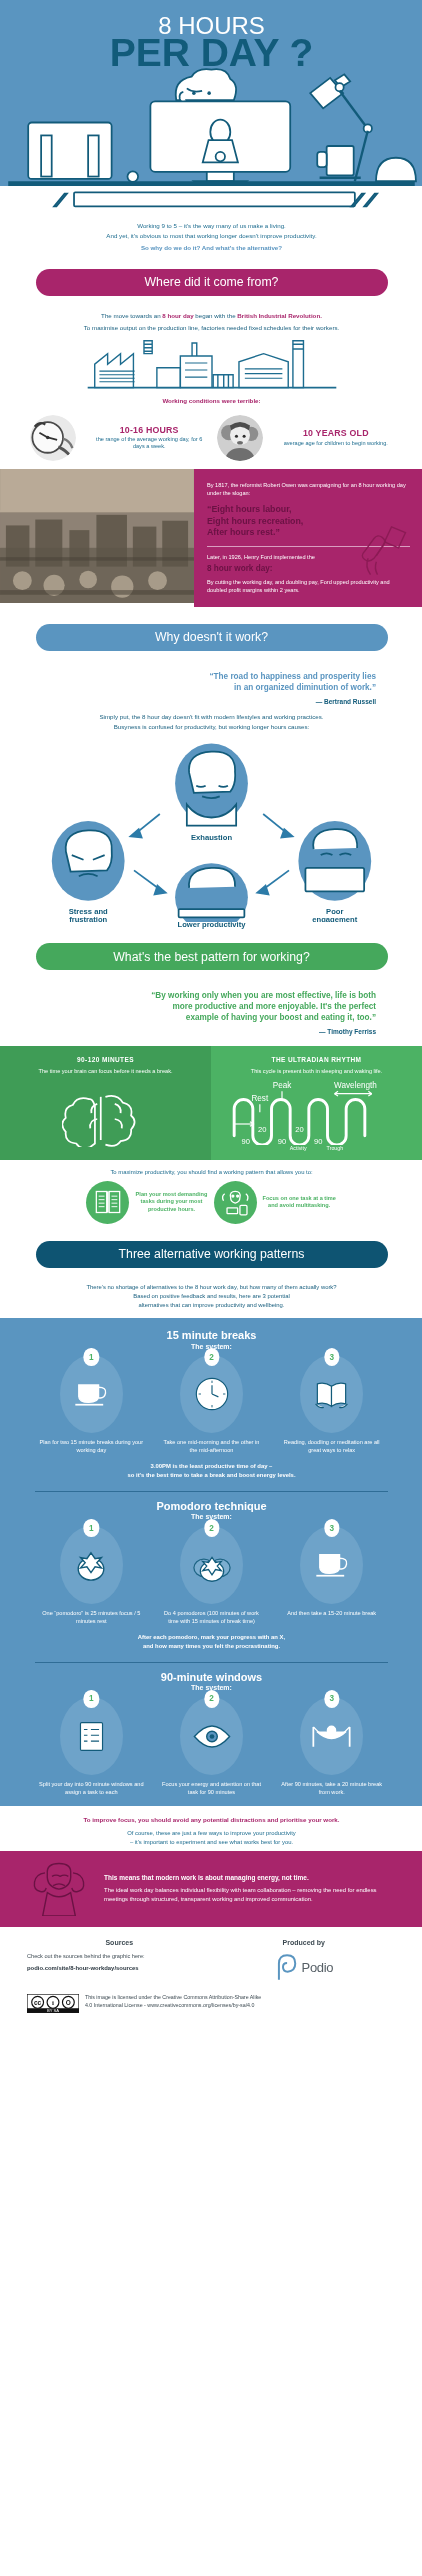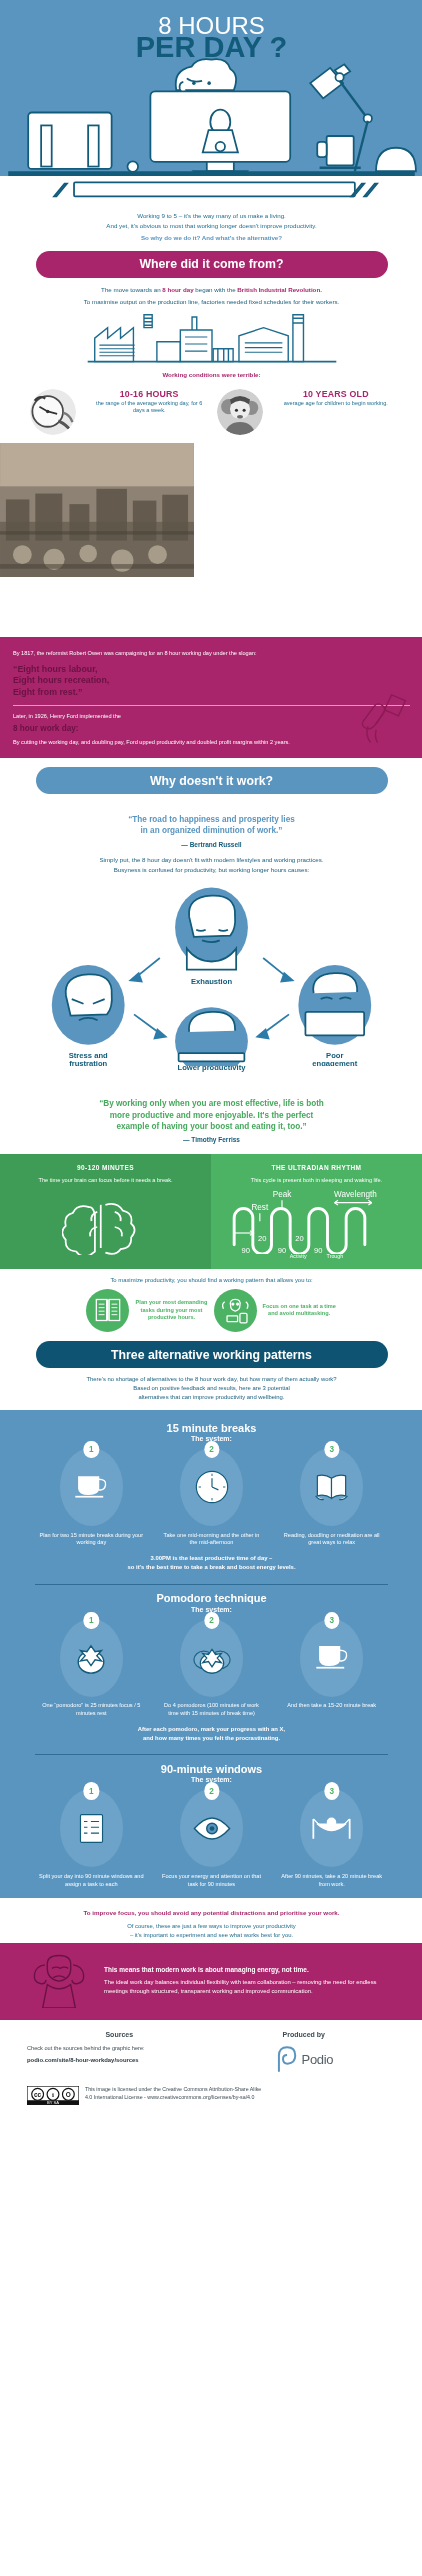--- a/index.html
+++ b/index.html
@@ -16,75 +16,75 @@
   .hero h1 { text-align: center; line-height: 1; }
   .hero .l1 {
     display: block; font-size: 18px; font-weight: bold; color: #125b7a;
     letter-spacing: 0.3px;
   }
   .hero .l2 {
     display: block; font-size: 24px; font-weight: normal; color: #ffffff;
     letter-spacing: 0px; margin-top: -1.2px;
   }
   .hero .l3 {
-    display: block; font-size: 29px; font-weight: bold; color: #125b7a;
+    display: block; font-size: 39px; font-weight: bold; color: #125b7a;
     margin-top: -4.7px;
   }
   .desk-wrap { position: relative; height: 127px; margin-top: -13px; }
   .desk-svg { display:block; width: 423px; height: 127px; }
 
   
   .intro { text-align: center; padding: 9.4px 53px 8.2px; }
   .intro p { font-size: 6.2px; line-height: 1.5; color: #1d6c8f; }
   .intro .q { font-weight: bold; color: #5a95c0; margin-top: 3.5px; font-size: 6.2px;}
 
   
   .pill {
-    margin: 0 auto; border-radius: 17.6px; text-align: center;
-    color: #fff; font-weight: bold; padding: 6.5px 0;
+    margin: 8px auto; border-radius: 17.6px; text-align: center;
+    color: #fff; font-weight: normal; padding: 6.5px 0;
     font-size: 12.3px; width: 352px;
   }
   .pill.magenta { background: #a8256b; }
   .pill.blue    { background: #5a95c0; }
   .pill.green   { background: #45a85c; }
   .pill.navy    { background: #0e5472; }
 
   
   .sec { padding: 7px 35px; text-align: center; }
   .sec p { font-size: 6.2px; line-height: 1.55; }
   .bold-mag { color: #a8256b; font-weight: bold; }
   .sub-mag { color: #a8256b; font-weight: bold; font-size: 6.5px; }
 
   
   .factory { display:block; margin: 3.5px auto 1.2px; }
 
   
   .stats { display: flex; justify-content: center; gap: 10.6px; padding: 2.3px 27px 8.2px; }
-  .stat { display: flex; gap: 16px; width: 176px; }
+  .stat { display: flex; align-items: center; gap: 16px; width: 176px; }
   .photo {
     width: 46px; height: 46px; border-radius: 50%; flex: 0 0 46px;
     overflow: hidden; position: relative;
   }
   .photo svg { display:block; }
   .stat-txt { text-align: center; flex: 1; }
   .stat-num { font-size: 8.8px; font-weight: bold; color: #a8256b; letter-spacing: 0.2px;}
   .stat-desc { font-size: 5.6px; line-height: 1.35; color: #1d6c8f; margin-top: 1.2px;}
 
   
-  .hist { position: relative; display: flex; min-height: 134px; flex-direction: column; }
+  .hist { position: relative; display: flex; min-height: 134px; }
   .hist-img { width: 194px; flex: 0 0 194px; position: relative; overflow: hidden; }
   .hist-body { flex: 1; background: #a8256b; color: #fff; padding: 11.7px 13px; position: relative; }
   .hist-body p { font-size: 5.6px; line-height: 1.5; }
   .slogan { font-size: 8.8px; font-weight: bold; color: #6b1244; line-height: 1.3; margin: 7px 0 5.9px; }
   .hr-light { border: 0; border-top: 0.6px solid #d99ec0; margin: 7px 0 5.9px; }
   .ford-big { font-size: 8.2px; font-weight: bold; color: #6b1244; margin: 3.5px 0 4.7px; }
   .hammer { position: absolute; right: 9.4px; top: 52px; }
 
   
-  .quote { text-align:center; padding: 8.2px 47px 2.3px; margin-top: 12px; }
+  .quote { text-align:right; padding: 8.2px 47px 2.3px; margin-top: 12px; }
   .quote .qt { font-size: 8.2px; font-weight: bold; color: #5a95c0; line-height: 1.35; }
   .quote .qt.green { color: #45a85c; }
   .quote .by { font-size: 6.5px; font-weight: bold; color: #125b7a; margin-top: 4.7px; }
 
   
   .cycle { position: relative; width: 345px; height: 182px; margin-top: 2.3px; }
   .cycle svg { display: block; }
 
   
   .greens { display: flex; width: 423px; }
@@ -337,21 +337,21 @@
           <rect x="0" y="150" width="330" height="6"></rect>
           <rect x="0" y="206" width="330" height="8"></rect>
         </g>
       </svg>
     </div>
     <div class="hist-body">
       <p>By 1817, the reformist Robert Owen was campaigning for an 8 hour working day under the slogan:</p>
       <div class="slogan">
         <div>“Eight hours labour,</div>
         <div>Eight hours recreation,</div>
-        <div>Eight from rest.”</div>
+        <div>After hours rest.”</div>
       </div>
       <svg class="hammer" width="59" height="56" viewBox="0 0 100 96" fill="none" stroke="#8c1b55" stroke-width="2.4">
         <path d="M62 10 l24 10 l-12 26 l-24 -10 z"></path>
         <path d="M52 34 l-16 26"></path>
         <path d="M16 52 q-8 8 0 14 q8 6 16 -2 l16 -22 q6 -8 -2 -14 q-8 -6 -14 2 z"></path>
         <path d="M22 64 q-6 14 4 28"></path>
         <path d="M36 70 q-4 12 2 22"></path>
       </svg>
       <hr class="hr-light">
       <p>Later, in 1926, Henry Ford implemented the</p>
@@ -419,20 +419,21 @@
         <ellipse cx="360" cy="268" rx="62" ry="58" fill="#5a95c0"></ellipse>
         <path d="M322 252 q-4 -32 38 -34 q42 -2 40 32" fill="#fff" stroke="#125b7a" stroke-width="3"></path>
         <rect x="304" y="288" width="112" height="14" rx="2" fill="#fff" stroke="#125b7a" stroke-width="3"></rect>
       </g>
     </svg>
   </div>
   <div style="text-align:center;margin-top:-2.3px;padding-bottom:5.9px;">
     <div style="font-size:7.6px;font-weight:bold;color:#125b7a;">Lower productivity</div>
   </div>
 
+  <div class="pill green">What's the best pattern for working?</div>
 
   <div class="quote">
     <div class="qt green">“By working only when you are most effective, life is both</div>
     <div class="qt green">more productive and more enjoyable. It's the perfect</div>
     <div class="qt green">example of having your boost and eating it, too.”</div>
     <div class="by">— Timothy Ferriss</div>
   </div>
 
   <div style="height:8.2px;background:#fff;"></div>
 

